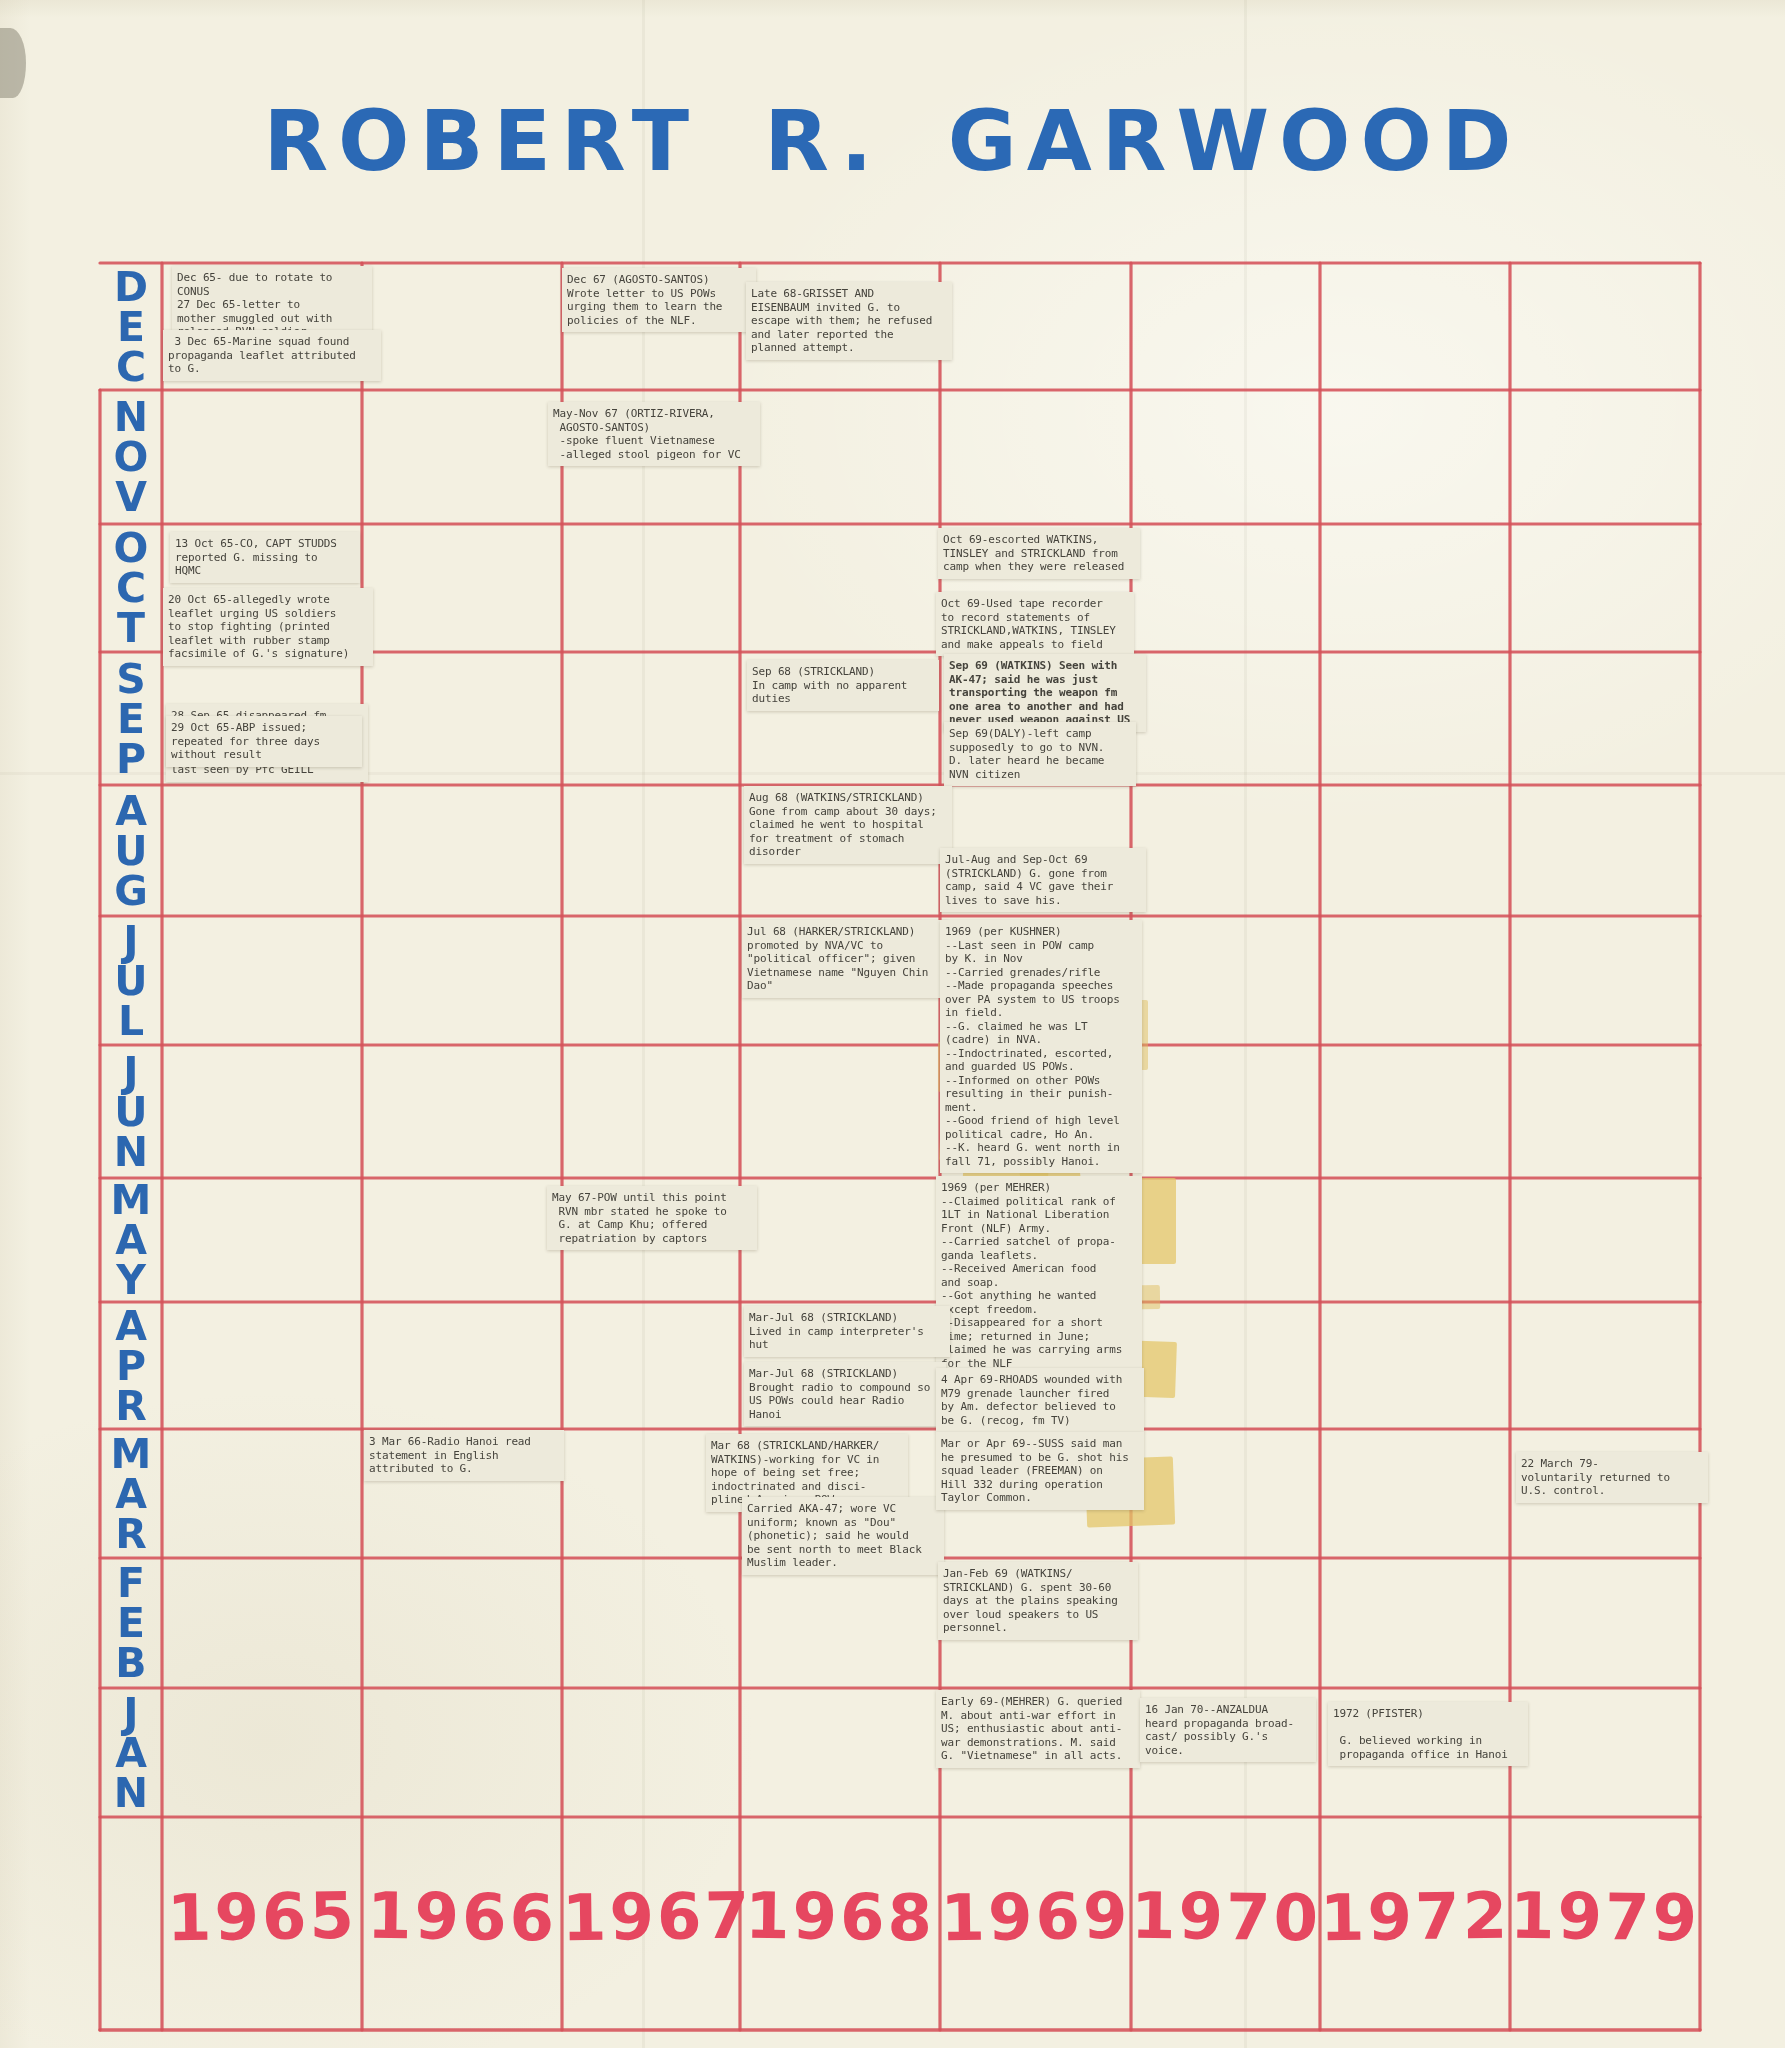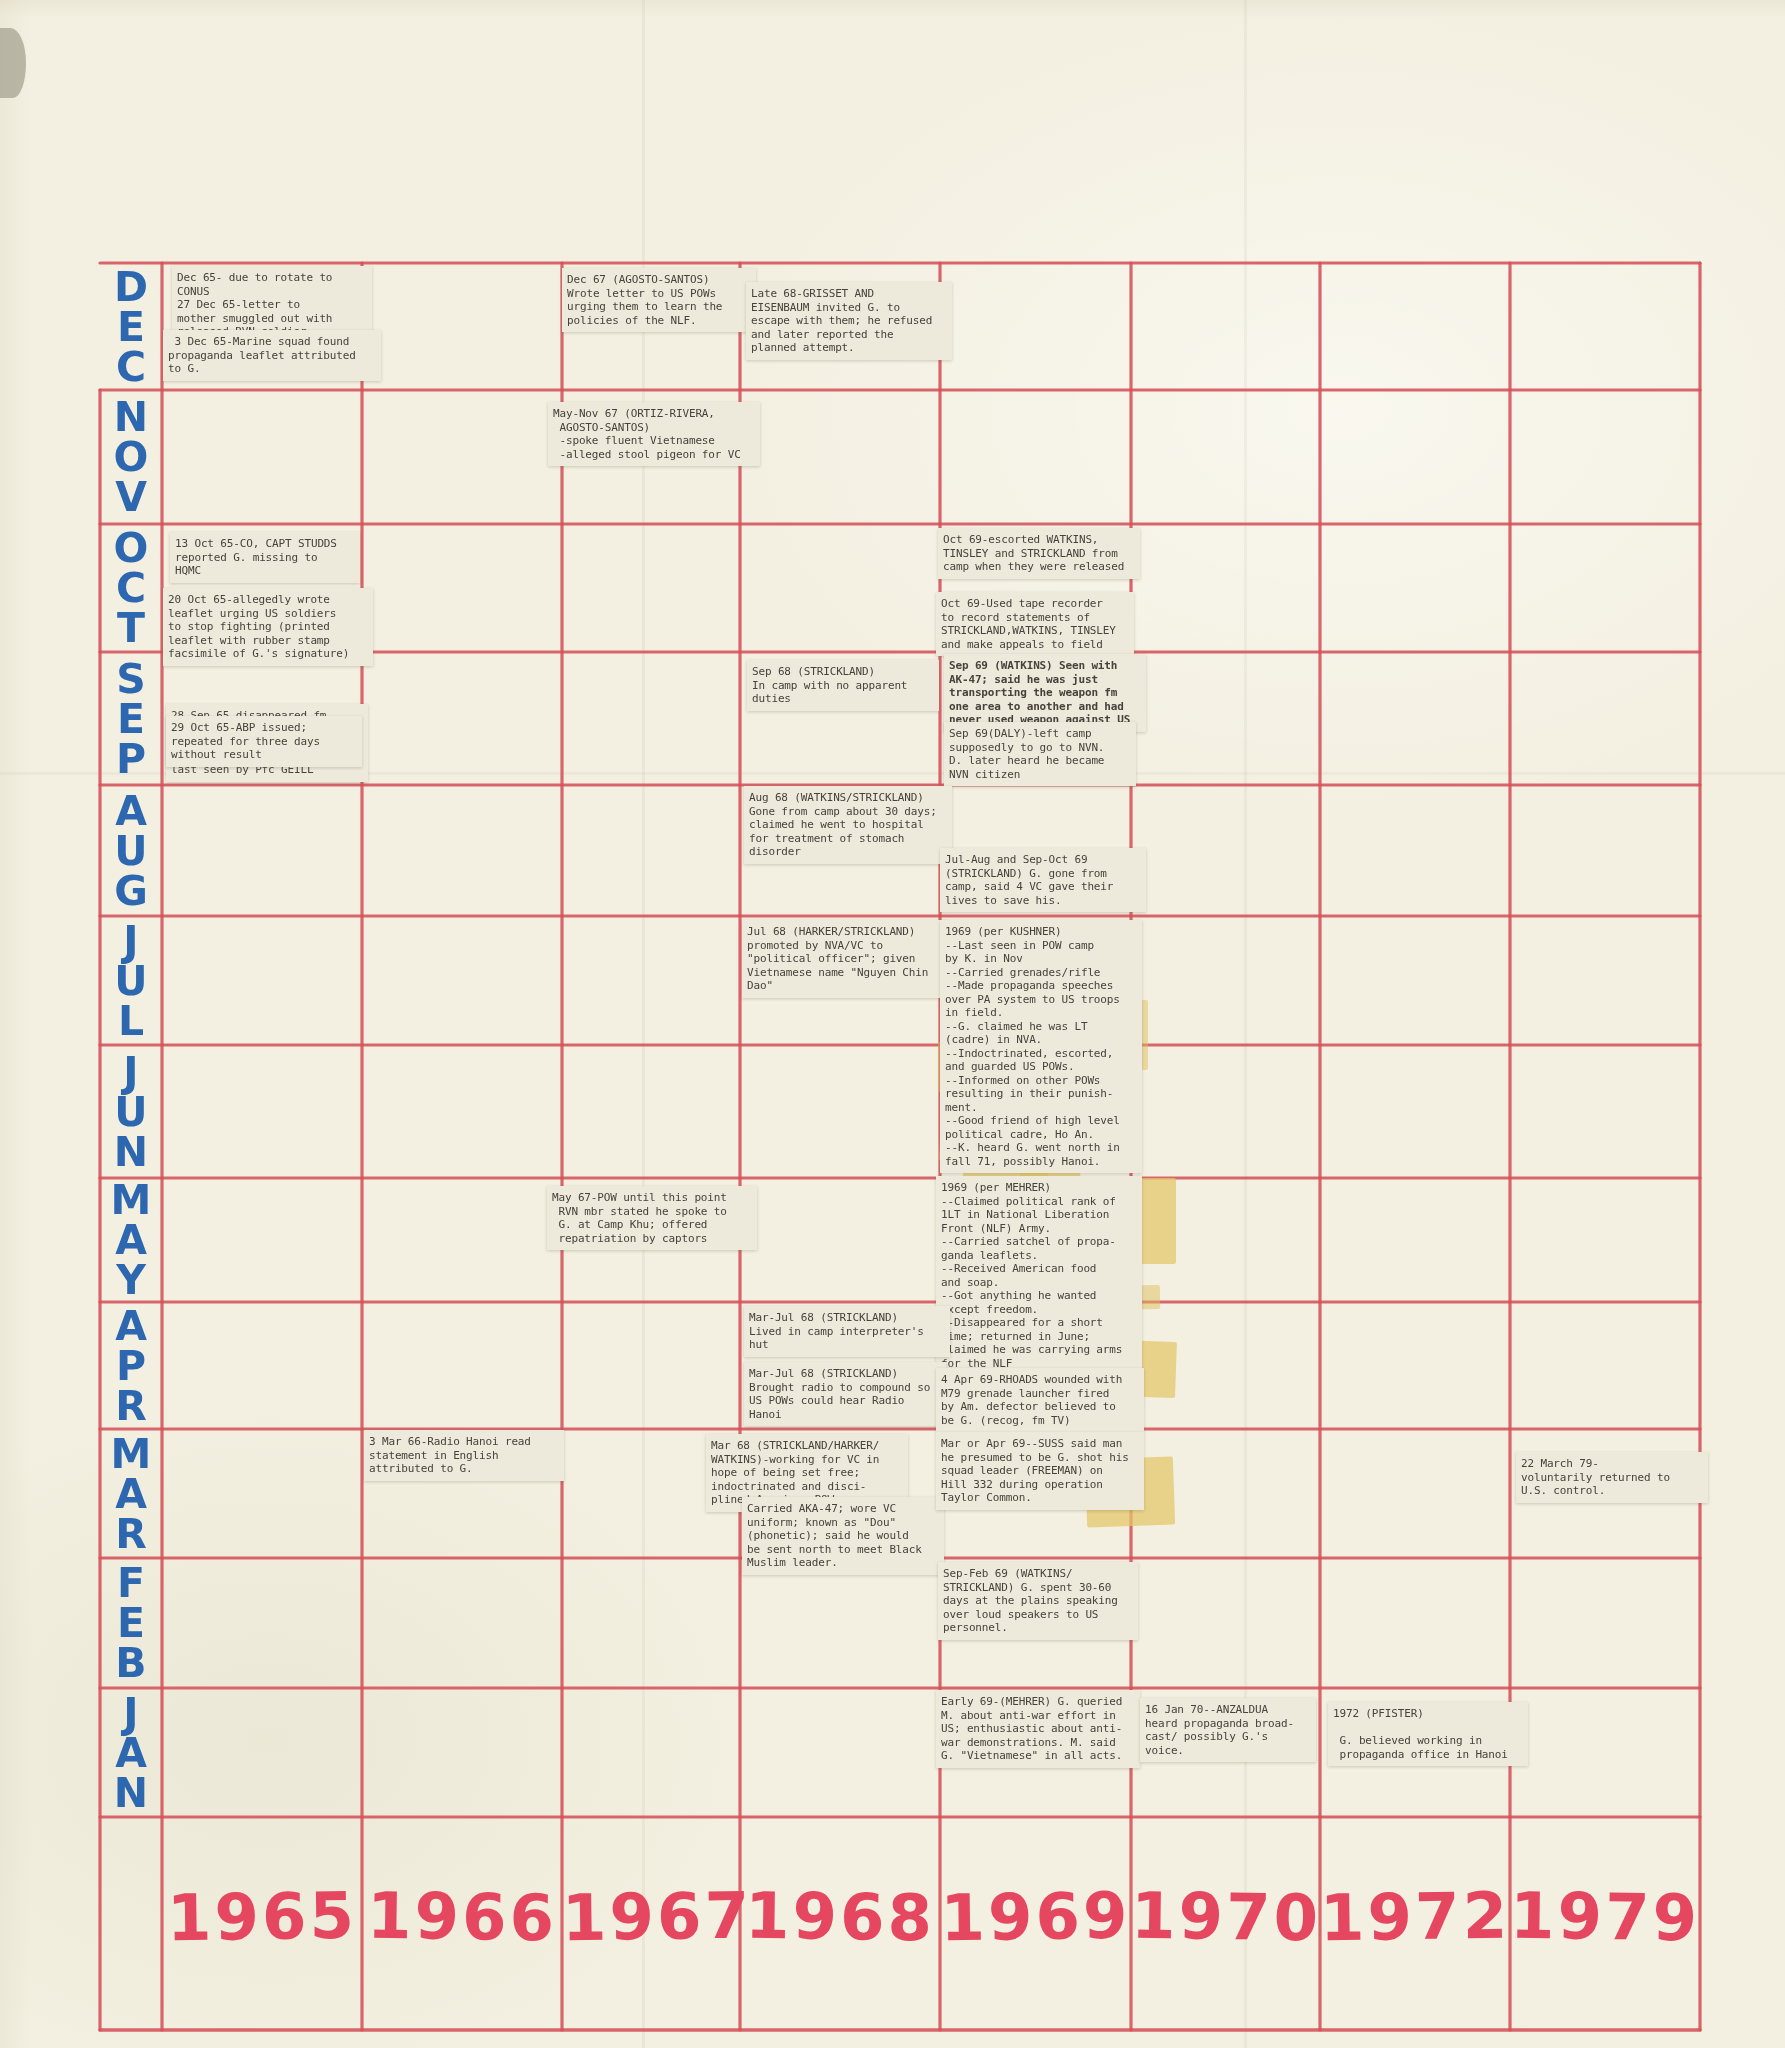--- a/index.html
+++ b/index.html
@@ -32,20 +32,21 @@
 </style>
 </head>
 <body>
 
 <div id="poster">
   <div class="tear"></div>
   <div class="crease-v" style="left:642px"></div>
   <div class="crease-v" style="left:1244px"></div>
   <div class="crease-h" style="top:772px"></div>
 
+  <div id="title">ROBERT R. GARWOOD</div>
 
   <svg id="gridlines" width="1785" height="2048">
       <line x1="100" y1="263" x2="1700" y2="263" stroke="#d5525a" stroke-width="3.2" stroke-linecap="round" opacity="0.88"></line>
       <line x1="100" y1="390" x2="1700" y2="390" stroke="#d5525a" stroke-width="3.2" stroke-linecap="round" opacity="0.88"></line>
       <line x1="100" y1="524" x2="1700" y2="524" stroke="#d5525a" stroke-width="3.2" stroke-linecap="round" opacity="0.88"></line>
       <line x1="100" y1="652" x2="1700" y2="652" stroke="#d5525a" stroke-width="3.2" stroke-linecap="round" opacity="0.88"></line>
       <line x1="100" y1="785" x2="1700" y2="785" stroke="#d5525a" stroke-width="3.2" stroke-linecap="round" opacity="0.88"></line>
       <line x1="100" y1="916" x2="1700" y2="916" stroke="#d5525a" stroke-width="3.2" stroke-linecap="round" opacity="0.88"></line>
       <line x1="100" y1="1045" x2="1700" y2="1045" stroke="#d5525a" stroke-width="3.2" stroke-linecap="round" opacity="0.88"></line>
       <line x1="100" y1="1178" x2="1700" y2="1178" stroke="#d5525a" stroke-width="3.2" stroke-linecap="round" opacity="0.88"></line>
@@ -289,21 +290,21 @@
 be sent north to meet Black
 Muslim leader.</div>
       <div class="note" style="left: 936px; top: 1432px; width: 198px;">Mar or Apr 69--SUSS said man
 he presumed to be G. shot his
 squad leader (FREEMAN) on
 Hill 332 during operation
 Taylor Common.</div>
       <div class="note" style="left: 1516px; top: 1452px; width: 182px;">22 March 79-
 voluntarily returned to
 U.S. control.</div>
-      <div class="note" style="left: 938px; top: 1562px; width: 190px;">Sep-Feb 69 (WATKINS/
+      <div class="note" style="left: 938px; top: 1562px; width: 190px;">Jan-Feb 69 (WATKINS/
 STRICKLAND) G. spent 30-60
 days at the plains speaking
 over loud speakers to US
 personnel.</div>
       <div class="note" style="left: 936px; top: 1690px; width: 194px;">Early 69-(MEHRER) G. queried
 M. about anti-war effort in
 US; enthusiastic about anti-
 war demonstrations. M. said
 G. "Vietnamese" in all acts.</div>
       <div class="note" style="left: 1140px; top: 1698px; width: 166px;">16 Jan 70--ANZALDUA

